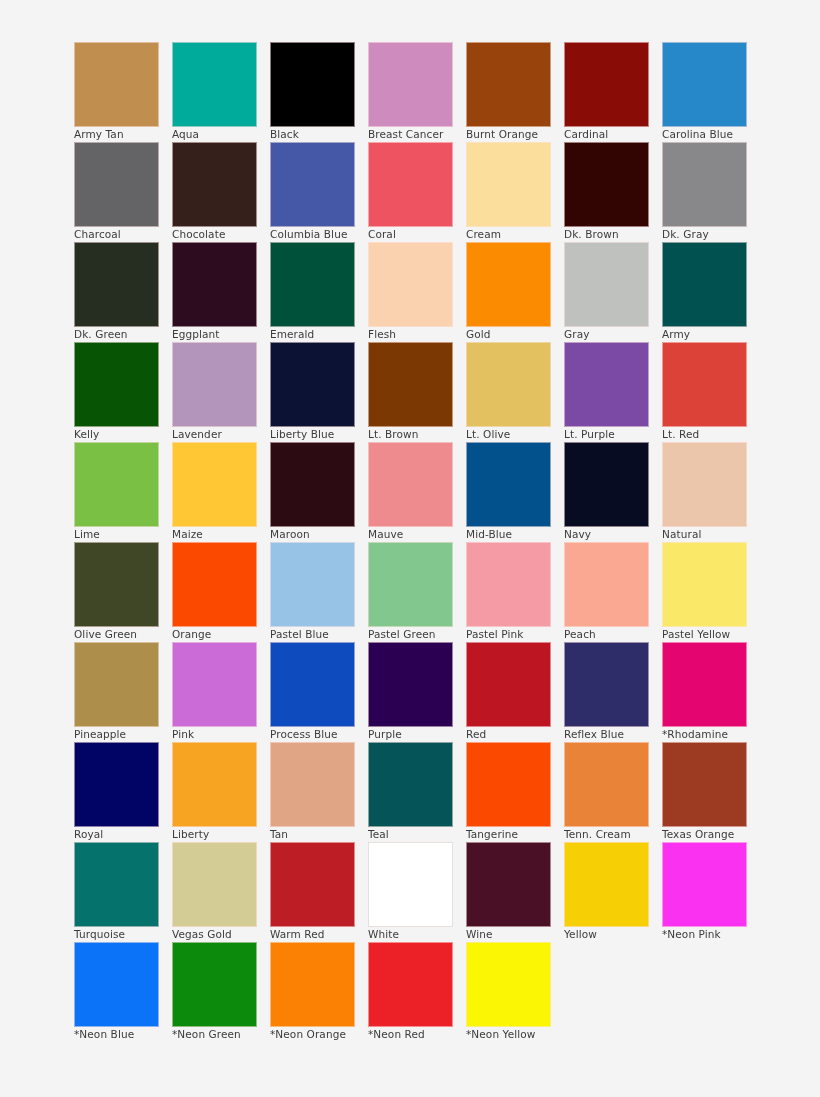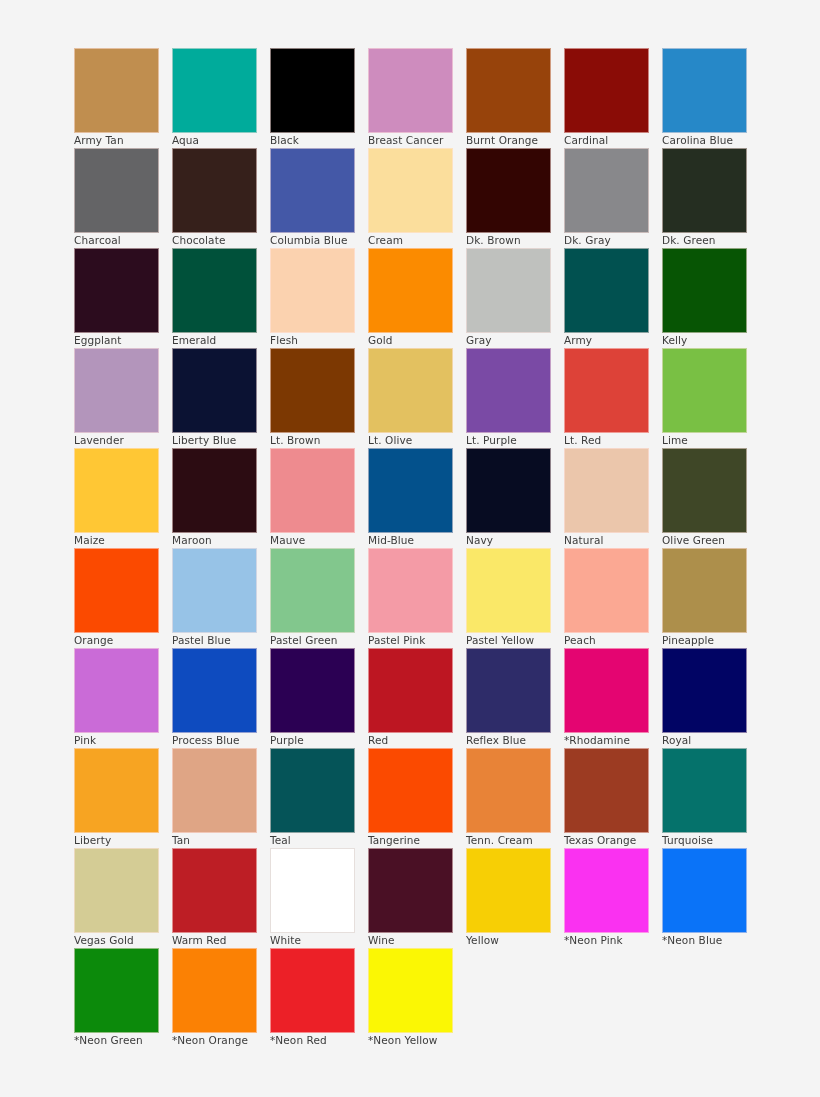--- a/index.html
+++ b/index.html
@@ -17,21 +17,21 @@
   #color-chart {
     position: relative;
     width: 820px;
     height: 1097px;
     box-sizing: border-box;
   }
 
   .swatch-grid {
     position: absolute;
     left: 74px;
-    top: 48px;
+    top: 42px;
     width: 674px;
     display: grid;
     grid-template-columns: repeat(7, 85px);
     column-gap: 13px;
     row-gap: 15px;
   }
 
   .swatch-cell {
     width: 85px;
     height: 85px;
@@ -102,20 +102,24 @@
       </div>
       <div class="swatch-cell">
         <div class="swatch-chip" title="Chocolate" style="background: rgb(54, 32, 27);"></div>
         <div class="swatch-label">Chocolate</div>
       </div>
       <div class="swatch-cell">
         <div class="swatch-chip" title="Columbia Blue" style="background: rgb(68, 88, 167);"></div>
         <div class="swatch-label">Columbia Blue</div>
       </div>
       <div class="swatch-cell">
+        <div class="swatch-chip" title="Coral" style="background: rgb(238, 83, 97);"></div>
+        <div class="swatch-label">Coral</div>
+      </div>
+      <div class="swatch-cell">
         <div class="swatch-chip" title="Cream" style="background: rgb(251, 222, 156);"></div>
         <div class="swatch-label">Cream</div>
       </div>
       <div class="swatch-cell">
         <div class="swatch-chip" title="Dk. Brown" style="background: rgb(51, 5, 2);"></div>
         <div class="swatch-label">Dk. Brown</div>
       </div>
       <div class="swatch-cell">
         <div class="swatch-chip" title="Dk. Gray" style="background: rgb(136, 136, 139);"></div>
         <div class="swatch-label">Dk. Gray</div>
@@ -218,28 +222,28 @@
       </div>
       <div class="swatch-cell">
         <div class="swatch-chip" title="Pastel Green" style="background: rgb(130, 199, 141);"></div>
         <div class="swatch-label">Pastel Green</div>
       </div>
       <div class="swatch-cell">
         <div class="swatch-chip" title="Pastel Pink" style="background: rgb(244, 155, 166);"></div>
         <div class="swatch-label">Pastel Pink</div>
       </div>
       <div class="swatch-cell">
+        <div class="swatch-chip" title="Peach" style="background: rgb(251, 168, 147);"></div>
+        <div class="swatch-label">Peach</div>
+      </div>
+      <div class="swatch-cell">
         <div class="swatch-chip" title="Pastel Yellow" style="background: rgb(250, 232, 104);"></div>
         <div class="swatch-label">Pastel Yellow</div>
       </div>
       <div class="swatch-cell">
-        <div class="swatch-chip" title="Peach" style="background: rgb(251, 168, 147);"></div>
-        <div class="swatch-label">Peach</div>
-      </div>
-      <div class="swatch-cell">
         <div class="swatch-chip" title="Pineapple" style="background: rgb(173, 143, 75);"></div>
         <div class="swatch-label">Pineapple</div>
       </div>
       <div class="swatch-cell">
         <div class="swatch-chip" title="Pink" style="background: rgb(202, 107, 215);"></div>
         <div class="swatch-label">Pink</div>
       </div>
       <div class="swatch-cell">
         <div class="swatch-chip" title="Process Blue" style="background: rgb(14, 75, 191);"></div>
         <div class="swatch-label">Process Blue</div>

